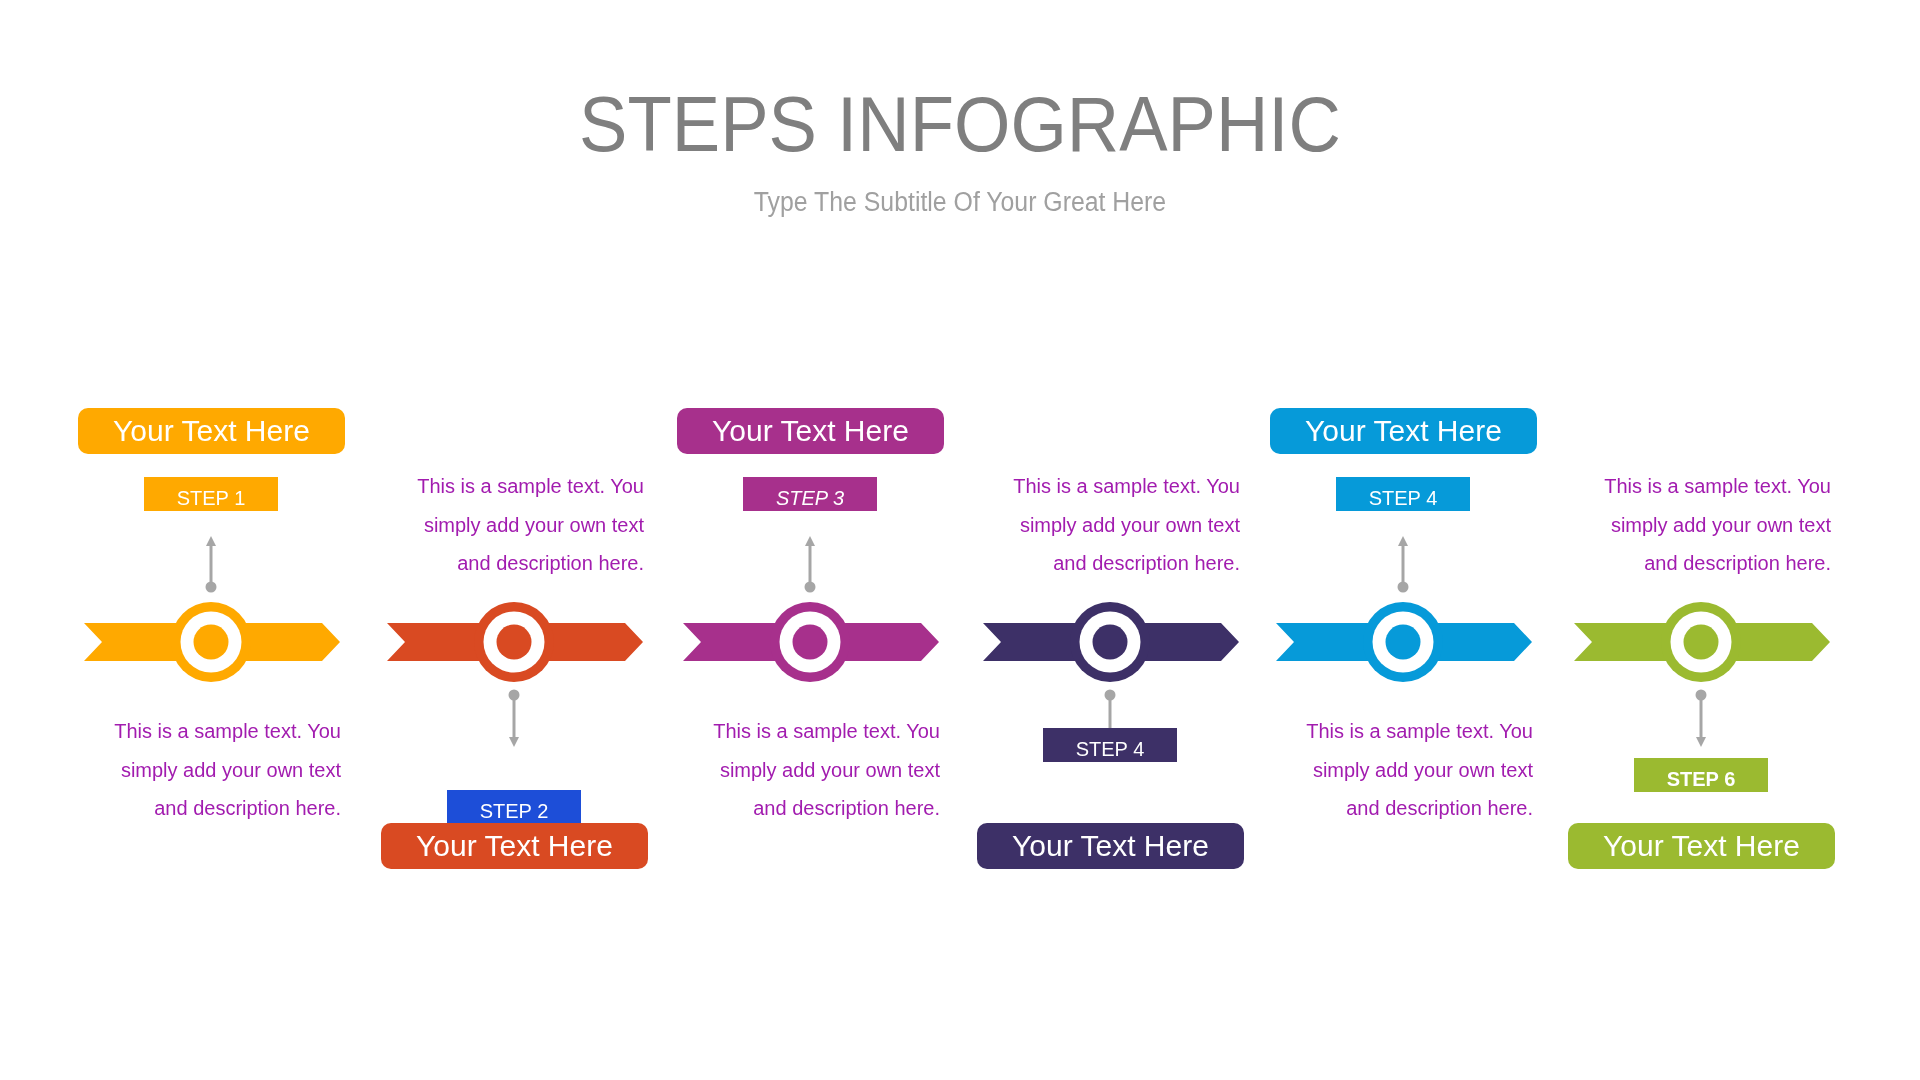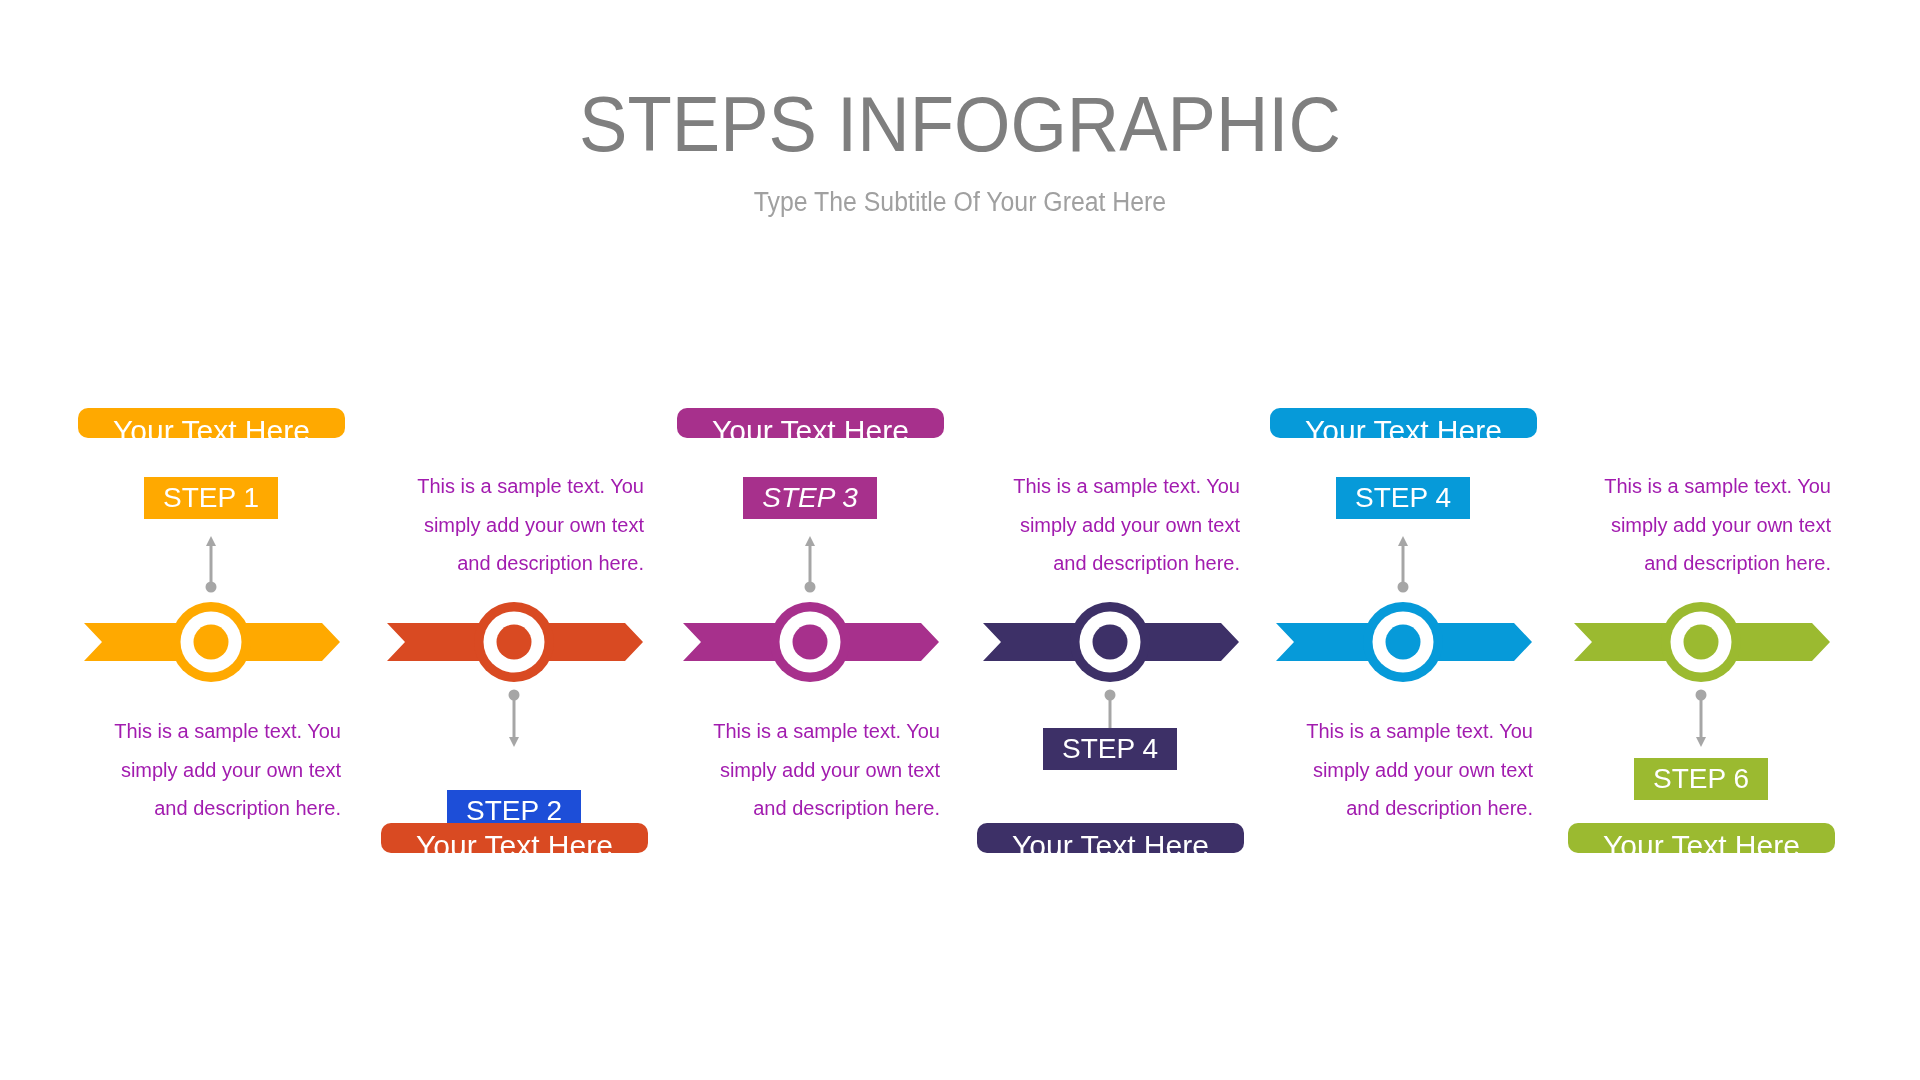--- a/index.html
+++ b/index.html
@@ -3,24 +3,24 @@
 <meta charset="utf-8">
 <style>
   html, body { margin:0; padding:0; }
   body { width:1920px; height:1080px; background:#ffffff; position:relative; overflow:hidden;
          font-family:"Liberation Sans", "DejaVu Sans", sans-serif; }
   .title { position:absolute; left:0; width:1920px; top:80px; text-align:center;
            font-size:78px; color:#7f7f7f; letter-spacing:0px; line-height:88px; transform:scaleX(0.93); }
   .subtitle { position:absolute; left:0; width:1920px; top:186px; text-align:center;
               font-size:27px; color:#a0a0a0; line-height:32px; transform:scaleX(0.92); }
   .step { position:absolute; top:0; width:300px; height:1080px; }
-  .pill { position:absolute; left:17px; width:267px; height:30px; border-radius:10px;
+  .pill { position:absolute; left:17px; width:267px; height:46px; border-radius:10px;
           color:#fff; font-size:30px; line-height:46px; text-align:center; }
-  .stepbox { position:absolute; left:83px; width:134px; height:42px; color:#fff;
-             font-size:28px; line-height:42px; text-align:center; }
+  .stepbox { position:absolute; left:83px; width:134px; height:34px; color:#fff;
+             font-size:20px; line-height:42px; text-align:center; }
   .desc { position:absolute; left:20px; width:260px; text-align:right; color:#a21caf;
           font-size:20px; line-height:38.5px; }
   .desc span { display:block; white-space:nowrap; }
   .band { position:absolute; left:23px; top:598px; width:256px; height:88px; }
   .conn { position:absolute; left:140px; width:20px; }
 </style>
 </head>
 <body>
 
 <div class="title">STEPS INFOGRAPHIC</div>
@@ -141,15 +141,15 @@
     <polygon class="fillc" points="0,25 238,25 256,44 238,63 0,63 18,44" fill="#9bba30"></polygon>
     <circle class="fillc" cx="127" cy="44" r="40" fill="#9bba30"></circle>
     <circle cx="127" cy="44" r="30.5" fill="#fff"></circle>
     <circle class="fillc" cx="127" cy="44" r="17.5" fill="#9bba30"></circle>
   </svg>
   <svg class="conn" style="top:689px;" width="20" height="62" viewBox="0 0 20 62">
     <circle cx="10" cy="6" r="5.5" fill="#a6a6a6"></circle>
     <line x1="10" y1="6" x2="10" y2="50" stroke="#a6a6a6" stroke-width="3"></line>
     <polygon points="10,58 5,48 15,48" fill="#a6a6a6"></polygon>
   </svg>
-  <div class="stepbox" style="top: 758px; background: rgb(155, 186, 48);">STEP 6</div>
+  <div class="stepbox" style="top: 758px; background: rgb(155, 186, 48); font-weight: bold;">STEP 6</div>
   <div class="pill" style="top: 823px; background: rgb(155, 186, 48);">Your Text Here</div>
 </div>
 
 </body></html>

